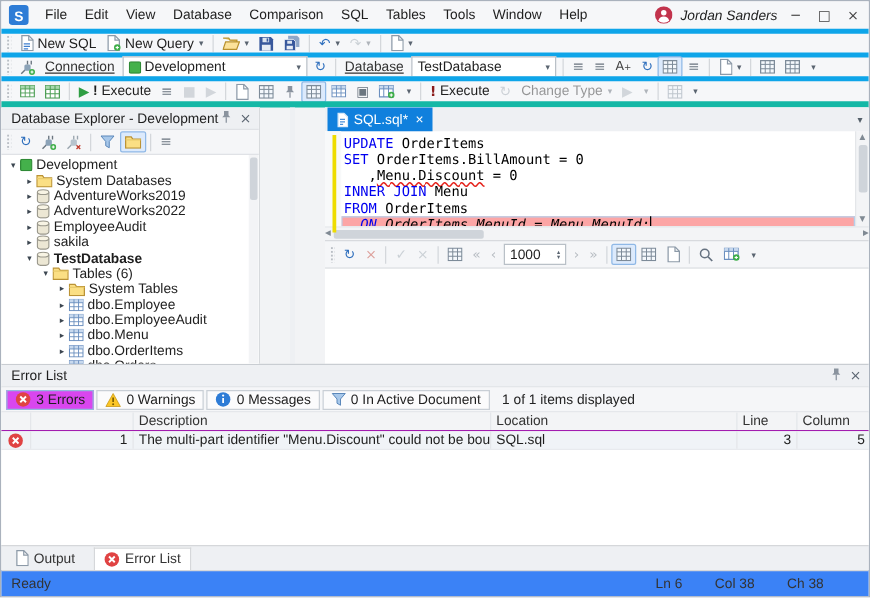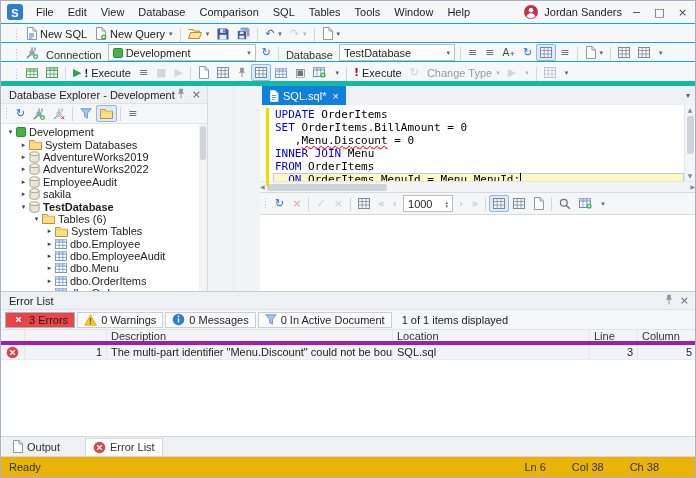--- a/index.html
+++ b/index.html
@@ -7,34 +7,34 @@
   body { background:#fff; font-family:"Liberation Sans", sans-serif; font-size:11px; color:#1e1e1e; }
   .window { width:696px; height:478px; background:#f2f3f5; display:flex; flex-direction:column; overflow:hidden; border:1px solid #aab2bd; }
 
   .g, .dd-arrow, .tree-arrow, .sb-arrow, .wc, .combo-arrow, .combo-spinner, .tabbar-arrow { font-family:"DejaVu Sans", sans-serif; }
   .g { font-size:11px; line-height:1; display:inline-block; }
 
   
   .menubar { height:22px; display:flex; align-items:center; background:#f6f7f9; padding:0 2px; flex:none; }
   .app-icon { margin:0 6px 0 4px; display:flex; }
   .menu-item { padding:3px 7px; white-space:nowrap; }
-  .menubar-right { margin-left:auto; display:flex; align-items:center; gap:6px; padding-right:2px; }
+  .menubar-right { margin-left:auto; display:flex; align-items:flex-end; gap:6px; padding-right:2px;font-style:italic; }
   .wc { width:17px; text-align:center; color:#444; }
 
   
-  .toolbar { height:19px; display:flex; align-items:flex-end; background:#f6f7f9; border-top:1px solid #0ea5e9; padding:0 12px; flex:none; white-space:nowrap; }
+  .toolbar { height:19px; display:flex; align-items:center; background:#f6f7f9; border-top:4px solid #0ea5e9; padding:0 2px; flex:none; white-space:nowrap; }
   .toolbar.tb3 { height:20px; }
   .grip { width:4px; height:13px; margin:0 3px 0 2px; background-image:radial-gradient(#b9bec4 35%, transparent 36%); background-size:3px 3px; flex:none; }
   .tb-sep { width:1px; height:14px; background:#d4d7db; margin:0 3px; flex:none; }
   .tb-btn { display:inline-flex; align-items:center; gap:3px; padding:1px 3px; border:1px solid transparent; border-radius:2px; height:17px; flex:none; }
   .tb-btn.active { background:#dceafc; border-color:#8fb8e6; }
   .tb-btn.disabled { opacity:.45; }
   .tb-btn-label { font-size:11px; white-space:nowrap; }
   .dd-arrow { font-size:7px; color:#5a6470; margin-left:1px; }
-  .tb-label { color:#333; margin:0 4px; flex:none; }
+  .tb-label { color:#333; margin:0 4px; flex:none;text-decoration:underline; }
   .tb-combo { display:inline-flex; align-items:center; gap:3px; height:17px; background:#fff; border:1px solid #b9c0c7; padding:0 4px; margin:0 2px; flex:none; }
   .combo-value { flex:1; white-space:nowrap; overflow:hidden; }
   .combo-arrow { font-size:7px; color:#5a6470; }
   .combo-spinner { display:flex; flex-direction:column; font-size:5px; color:#5a6470; line-height:4px; }
   .tb-icon { display:inline-flex; align-items:center; }
   .bang { color:#1e1e1e; font-weight:bold; }
 
   
   .main { flex:1; min-height:0; display:flex; border-top:5px solid #14b8a6;gap:24px; }
   .explorer { width:207px; flex:none; display:flex; flex-direction:column; background:#fff; border-right:1px solid #d7dadd; }
@@ -55,54 +55,54 @@
   .tabbar { height:19px; background:#eef0f3; display:flex; align-items:stretch; padding-left:2px; position:relative; flex:none; }
   .tab { display:flex; align-items:center; gap:4px; padding:0 7px; color:#1e1e1e; }
   .tab.active { background:var(--tab-blue,#1080dd); color:#fff; }
   .tab-close { margin-left:2px; font-size:11px; }
   .tabbar-arrow { position:absolute; right:5px; top:5px; font-size:8px; color:#55606a; }
   .code-area { flex:1; min-height:0; display:flex; }
   .gutter { width:13px; background:#f8f9fa; position:relative; flex:none; }
   .change-bar { position:absolute; left:6px; top:3px; width:3px; height:78px; background:var(--change-yellow,#eedc00); }
   .code { flex:1; padding-top:3px; font-family:"DejaVu Sans Mono", monospace; font-size:11px; overflow:hidden; }
   .code-line { height:13px; line-height:13px; white-space:pre; padding-left:2px; }
-  .code-line.current { background:#fef9c3; box-shadow:inset 0 0 0 1px #b5d0ec; }
+  .code-line.current { background:#fca5a5; box-shadow:inset 0 0 0 1px #b5d0ec;font-style:italic; }
   .seg-kw { color:var(--kw-blue,#0000f0); }
   .seg-plain { color:#000; }
   .seg-error { color:#000; text-decoration:underline; text-decoration-style:wavy; text-decoration-color:#e5241d; text-decoration-skip-ink:none; }
   .caret { display:inline-block; width:1px; height:11px; background:#000; vertical-align:-1px; }
   .vscroll { width:11px; background:#f3f4f6; border-left:1px solid #e4e6e9; display:flex; flex-direction:column; align-items:center; flex:none; }
   .sb-arrow { font-size:6px; color:#808a94; height:10px; line-height:10px; flex:none; }
   .sb-thumb { width:7px; height:38px; background:#cfd4da; border-radius:2px; margin-top:1px; flex:none; }
   .sb-thumb-h { width:120px; height:7px; background:#cfd4da; border-radius:2px; margin-left:2px; flex:none; }
   .sb-space { flex:1; }
   .hscroll { height:11px; background:#f3f4f6; border-top:1px solid #e4e6e9; display:flex; align-items:center; flex:none; }
   .results-toolbar { height:23px; background:#f5f6f8; border-top:1px solid #d8dade; border-bottom:1px solid #d8dade; display:flex; align-items:center; padding:0 2px; flex:none; }
   .results-empty { flex:1; background:#fff; }
 
   
   .errorlist { height:145px; flex:none; display:flex; flex-direction:column; background:#fff; border-top:1px solid #c9cdd2; }
   .el-filterbar { height:20px; background:#f5f6f8; display:flex; align-items:center; gap:2px; padding:0 4px; border-bottom:1px solid #e0e2e6; flex:none; }
   .el-filter { display:inline-flex; align-items:center; gap:4px; height:16px; padding:0 6px; border:1px solid #c9cfd6; background:#fbfbfc; }
-  .el-filter.selected { background:#ef4444; border-color:#94b8dd; }
+  .el-filter.selected { background:#d946ef; border-color:#94b8dd; }
   .el-summary { margin-left:8px; color:#222; }
   .el-grid { flex:1; display:flex; flex-direction:column; }
-  .el-header-row { height:15px; display:flex; background:#f3f4f6; border-bottom:4px solid #a21caf; flex:none; }
+  .el-header-row { height:15px; display:flex; background:#f3f4f6; border-bottom:1px solid #a21caf; flex:none; }
   .el-row { height:15px; display:flex; background:#f0f3f7; border-bottom:1px solid #e8eaee; flex:none; }
   .el-cell { padding:0 4px; border-right:1px solid #e4e6ea; display:flex; align-items:center; overflow:hidden; white-space:nowrap; flex:none; }
   .el-hcell { color:#333; }
   .c-right { justify-content:flex-end; }
   .c-icon { justify-content:center; padding:0; }
   .el-empty { flex:1; background:#fff; }
 
   
-  .bottom-tabs { height:20px; background:#eef0f3; display:flex; align-items:center; gap:18px; padding-left:4px; border-top:1px solid #d5d7da; flex:none; }
+  .bottom-tabs { height:20px; background:#eef0f3; display:flex; align-items:center; gap:8px; padding-left:4px; border-top:1px solid #d5d7da; flex:none; }
   .bottom-tab { display:inline-flex; align-items:center; gap:4px; height:18px; padding:0 7px; color:#333; }
   .bottom-tab.active { background:#fff; border:1px solid #d5d7da; border-bottom:none; }
-  .statusbar { height:21px; background:#eab308; border-top:1px solid #d5d7da; display:flex; align-items:center; color:#333; padding:0 8px; flex:none; }
+  .statusbar { height:21px; background:#3b82f6; border-top:1px solid #d5d7da; display:flex; align-items:center; color:#333; padding:0 8px; flex:none; }
   .sb-right { margin-left:auto; display:flex; gap:26px; padding-right:28px; }
 </style>
 </head>
 <body>
 
 <div class="window">
 
   <div class="menubar">
     <span class="app-icon">
       <svg width="16" height="16">

